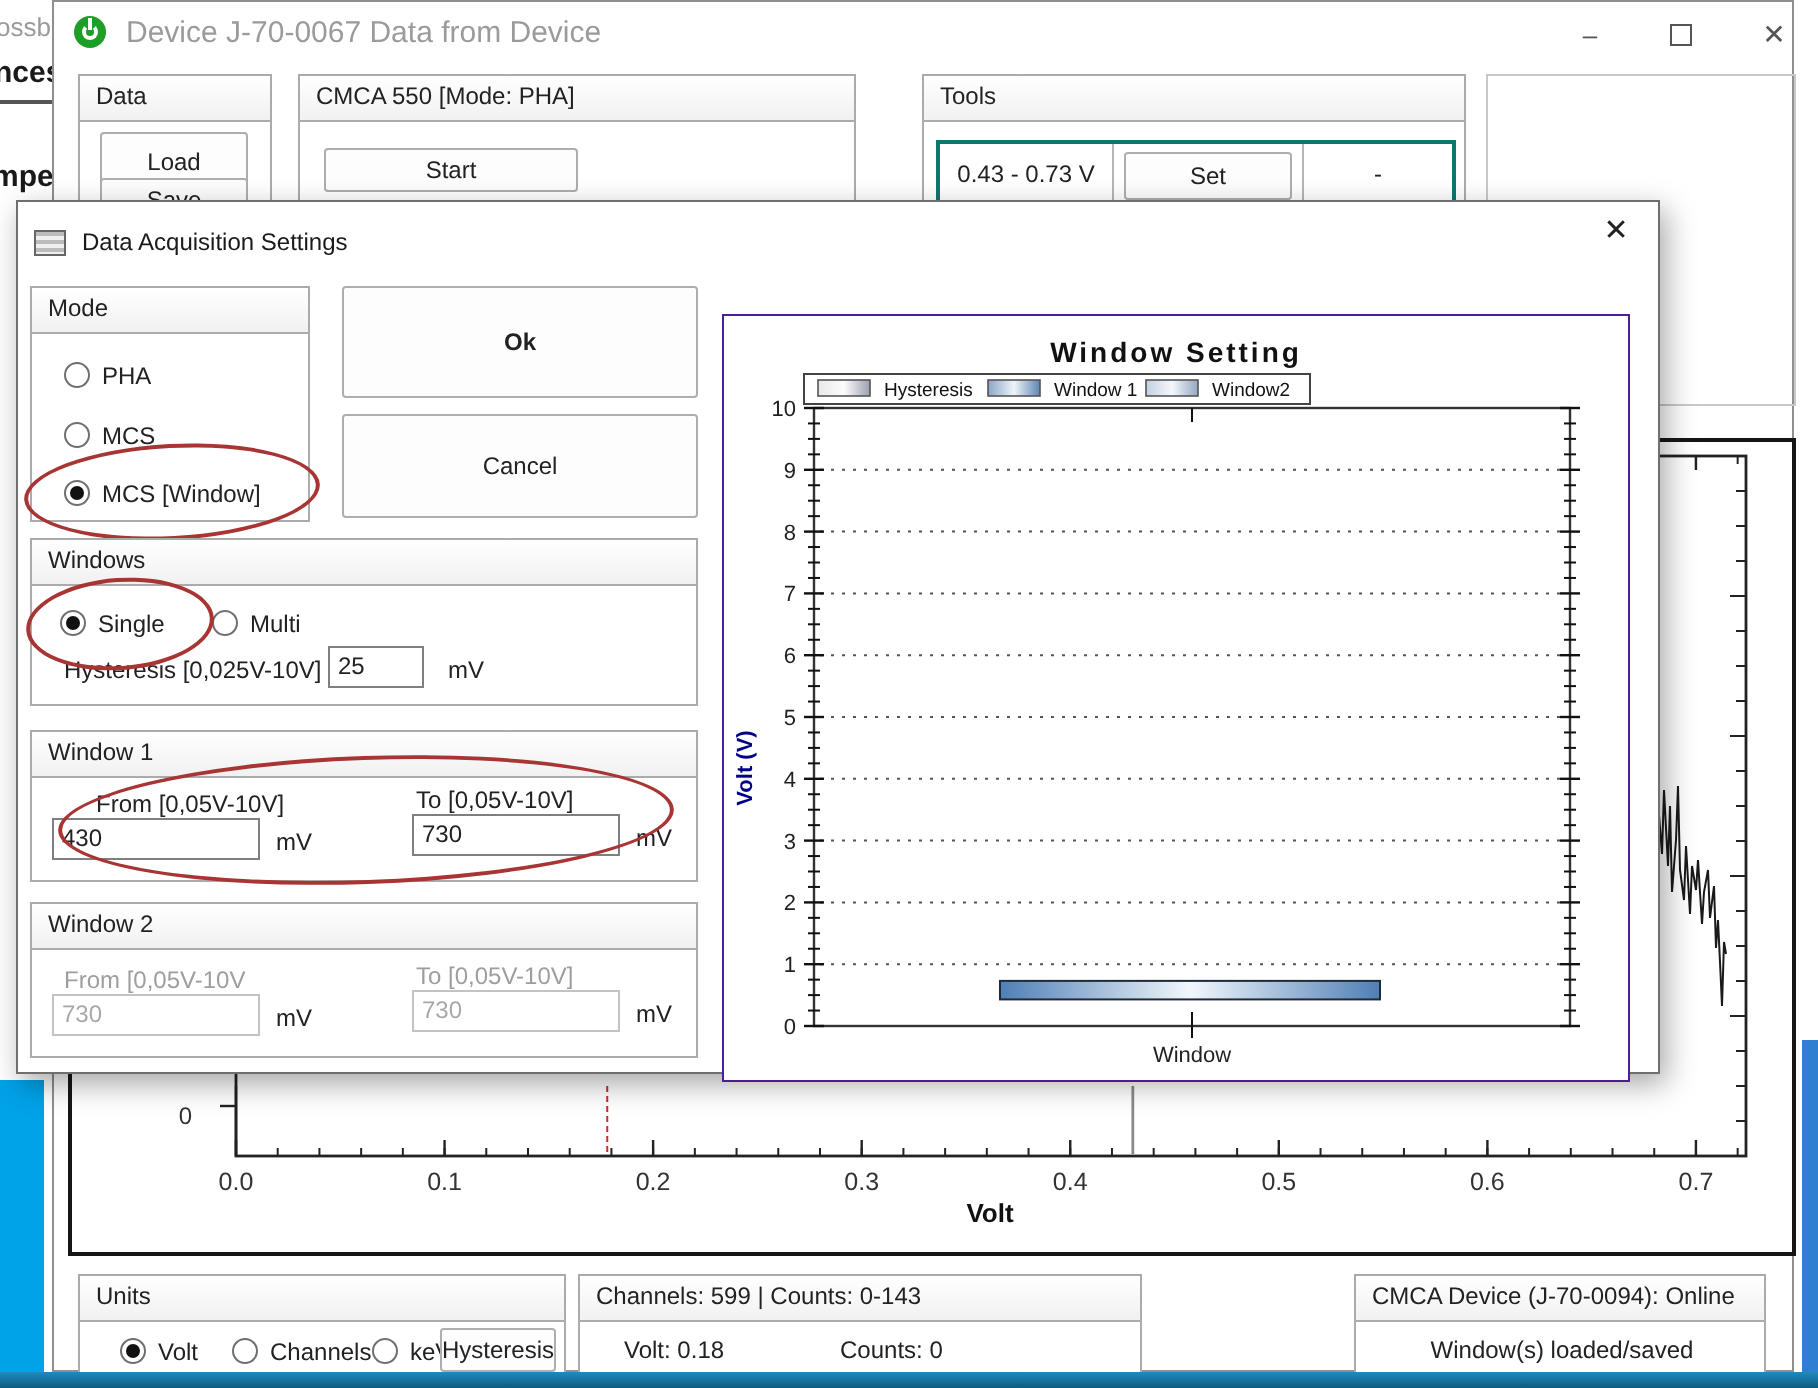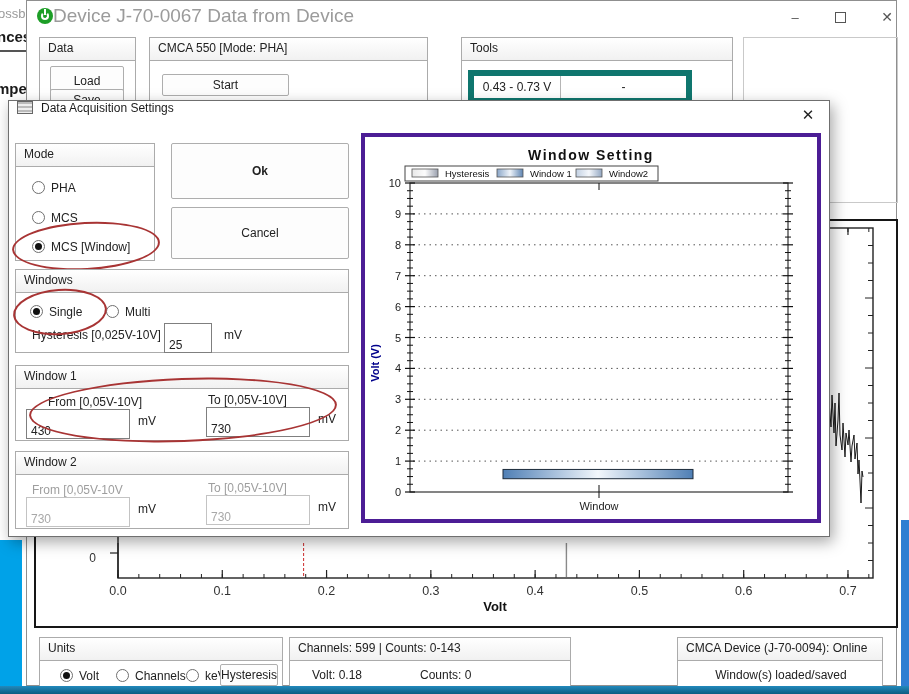--- a/index.html
+++ b/index.html
@@ -2,49 +2,49 @@
 <html><head>
 <meta charset="utf-8">
 <style>
   html,body{margin:0;padding:0;background:#fff;}
   #stage{position:relative;width:909px;height:694px;overflow:hidden;
          font-family:"Liberation Sans",sans-serif;font-size:12px;color:#222;background:#fff;}
   .abs{position:absolute;}
   
   .win{position:absolute;background:#fff;border:1px solid #8f8f8f;box-sizing:border-box;}
   .titlebar{position:absolute;left:0;top:0;right:0;height:30px;display:flex;align-items:center;}
-  .title-text{color:#9b9b9b;font-size:19px;}
+  .title-text{color:#9b9b9b;font-size:15px;margin-left:10px;}
   .winbtn{position:absolute;top:6px;width:30px;height:20px;display:flex;align-items:center;justify-content:center;color:#555;font-size:13px;cursor:default;}
   .maxglyph{width:9px;height:9px;border:1px solid #555;display:inline-block;}
   
   .group{position:absolute;background:#fff;border:1px solid #ababab;box-sizing:border-box;}
   .group .hd{height:22px;line-height:21px;padding:0 8px;border-bottom:1px solid #ababab;
              background:linear-gradient(#ffffff,#f1f1f1);font-size:12px;color:#222;}
   .btn{position:absolute;background:#fdfdfd;border:1px solid #aeaeae;border-radius:2px;box-sizing:border-box;
        display:flex;align-items:center;justify-content:center;font-size:12px;color:#222;}
   .input{position:absolute;background:#fff;border:1px solid #7f7f7f;box-sizing:border-box;
-         font-size:12px;padding:14px 4px;color:#222;}
+         font-size:12px;padding:2px 4px;color:#222;}
   .input.dis{border-color:#c3c3c3;color:#a8a8a8;}
   .radio{display:inline-block;width:13px;height:13px;border:1px solid #6f6f6f;border-radius:50%;background:#fff;
          box-sizing:border-box;position:relative;vertical-align:middle;}
   .radio.checked::after{content:"";position:absolute;left:2px;top:2px;width:7px;height:7px;border-radius:50%;background:#111;}
   .rlabel{font-size:12px;vertical-align:middle;margin-left:6px;}
   .ellipse{position:absolute;border:2px solid #a83434;border-radius:50%;pointer-events:none;}
   
   #dialog{position:absolute;left:8px;top:100px;width:822px;height:437px;background:#fff;border:1px solid #6f6f6f;
           box-shadow:3px 5px 14px rgba(0,0,0,.35);z-index:10;box-sizing:border-box;}
-  .dlg-title{position:absolute;left:0;top:0;right:0;height:27px;display:flex;align-items:flex-start;}
+  .dlg-title{position:absolute;left:0;top:0;right:0;height:27px;display:flex;align-items:flex-end;}
   .dlg-icon{width:14px;height:11px;border:1px solid #666;margin-left:8px;
             background:repeating-linear-gradient(#bbb 0 2px,#eee 2px 4px);}
   .dlg-title-text{margin-left:8px;font-size:12px;color:#1a1a1a;}
   .dlg-close{position:absolute;right:10px;top:4px;width:22px;height:20px;display:flex;align-items:center;justify-content:center;font-size:15px;color:#222;}
   
   svg text{font-family:"Liberation Sans",sans-serif;}
   #main-chart-panel{position:absolute;left:7px;top:218px;width:860px;height:405px;border:2px solid #161616;box-sizing:content-box;background:#fff;}
-  #window-chart-panel{position:absolute;left:352px;top:32px;width:452px;height:382px;border:4px solid #4c1d95;background:#fff;}
+  #window-chart-panel{position:absolute;left:352px;top:56px;width:452px;height:382px;border:1px solid #4c1d95;background:#fff;}
   .dim-label{color:#9e9e9e;}
   .frag{position:absolute;color:#1a1a1a;font-weight:bold;font-size:15px;}
 </style>
 </head>
 <body>
 
 <div id="stage">
 
   <div class="abs" style="left:0;top:0;width:26px;height:540px;background:#fff;">
     <div class="abs" style="left:-2px;top:6px;color:#9a9a9a;font-size:13px;">ossb</div>
@@ -78,22 +78,25 @@
 
     <div class="group" style="left:122px;top:36px;width:279px;height:70px;">
       <div class="hd">CMCA 550 [Mode: PHA]</div>
       <div class="btn" style="left:12px;top:36px;width:127px;height:22px;">Start</div>
       <div class="btn" style="left:12px;top:62px;width:127px;height:10px;"></div>
       <div class="btn" style="left:156px;top:62px;width:125px;height:10px;"></div>
     </div>
 
     <div class="group" style="left:434px;top:36px;width:272px;height:70px;">
       <div class="hd">Tools</div>
-      <div class="abs" style="left:6px;top:32px;width:224px;height:34px;border:6px solid #0f766e;display:flex;box-sizing:border-box;">
+      <div class="abs" style="left:6px;top:32px;width:260px;height:34px;border:2px solid #0f766e;display:flex;box-sizing:border-box;">
         <div style="flex:0 0 86px;display:flex;align-items:center;justify-content:center;border-right:1px solid #b5b5b5;">0.43 -  0.73 V</div>
+        <div style="flex:0 0 94px;position:relative;border-right:1px solid #b5b5b5;">
+          <div class="btn" style="left:5px;top:4px;width:84px;height:24px;">Set</div>
+        </div>
         <div style="flex:1;display:flex;align-items:center;justify-content:center;">-</div>
       </div>
     </div>
 
     <div class="abs" style="left:716px;top:36px;width:153px;height:164px;border:1px solid #c9c9c9;"></div>
 
     <div id="main-chart-panel">
       <svg id="msvg" width="860" height="405">
         <rect x="82" y="7" width="755" height="350" fill="none" stroke="#222" stroke-width="1.4"></rect>
         <text x="60" y="341" font-size="12" text-anchor="end" fill="#333">0</text>

